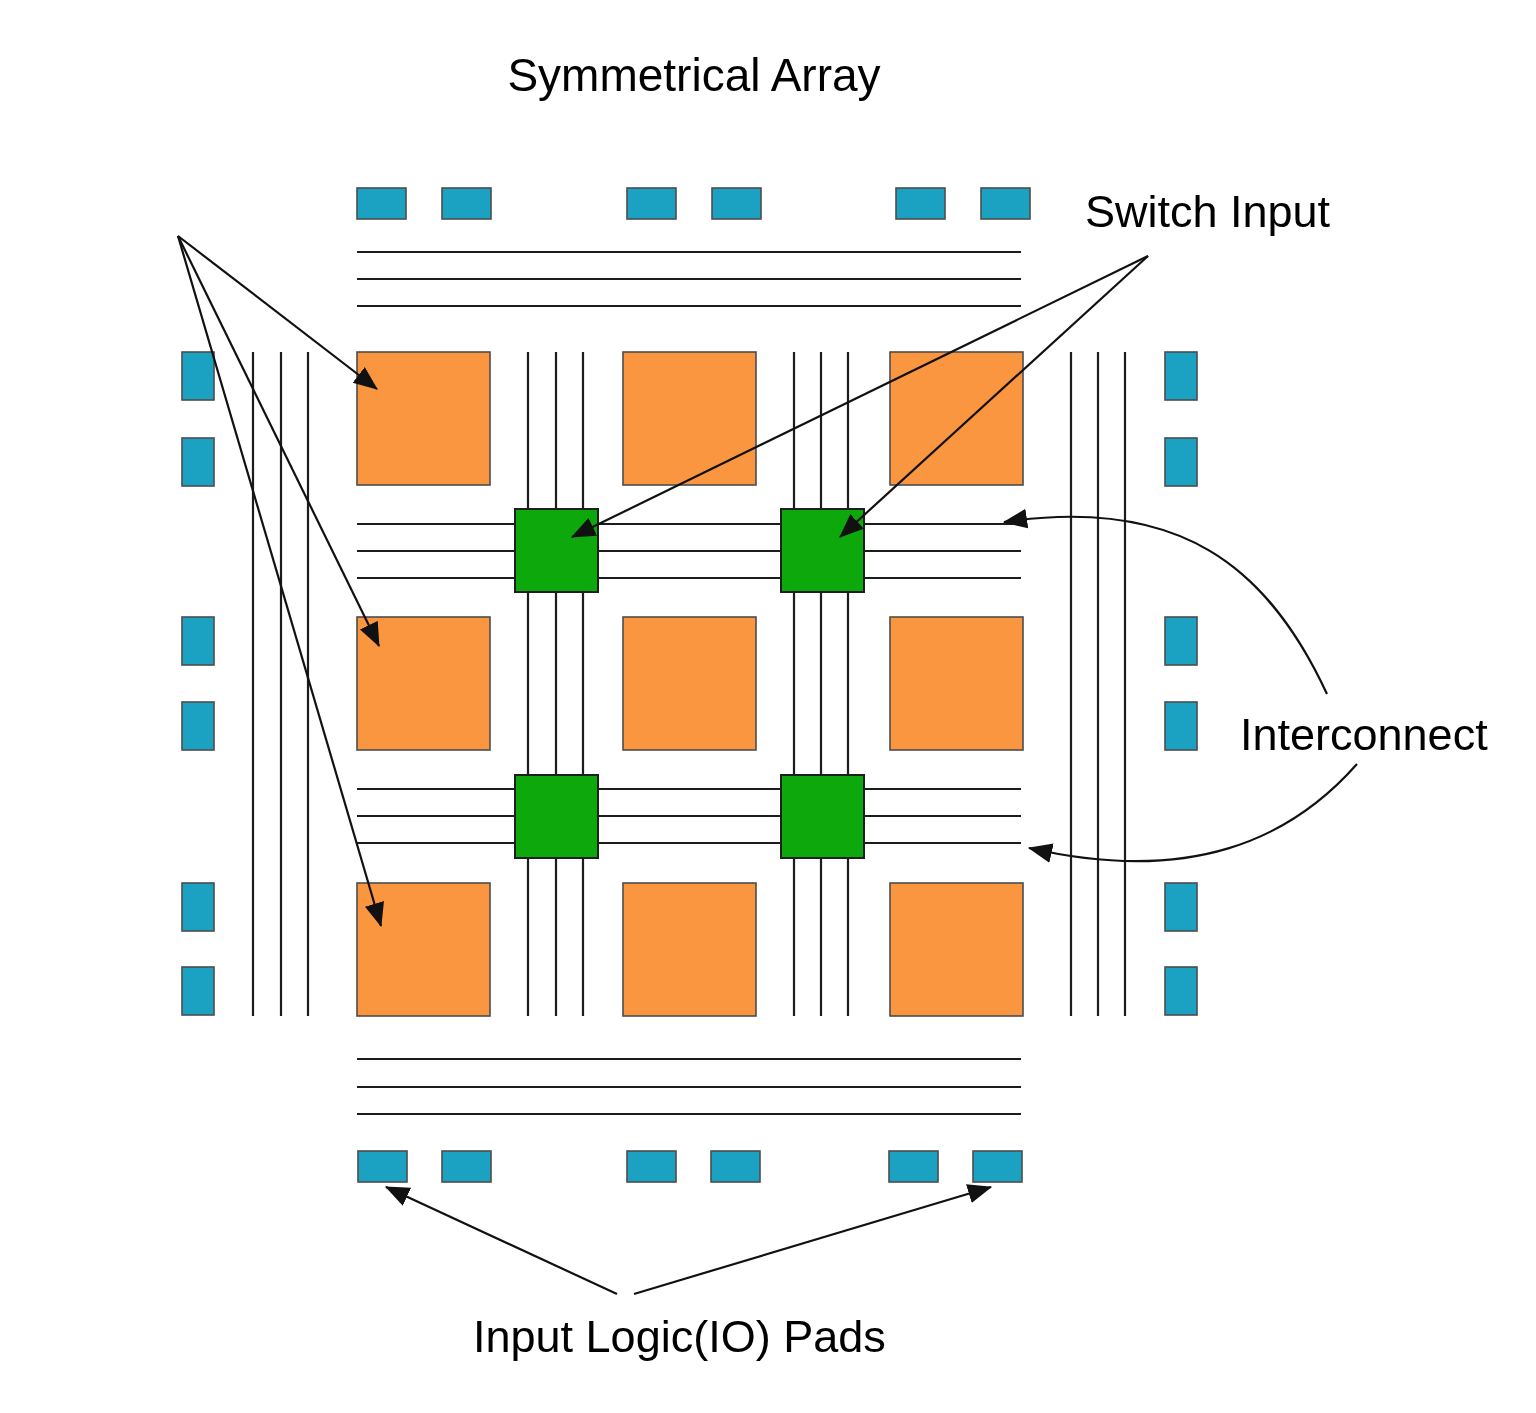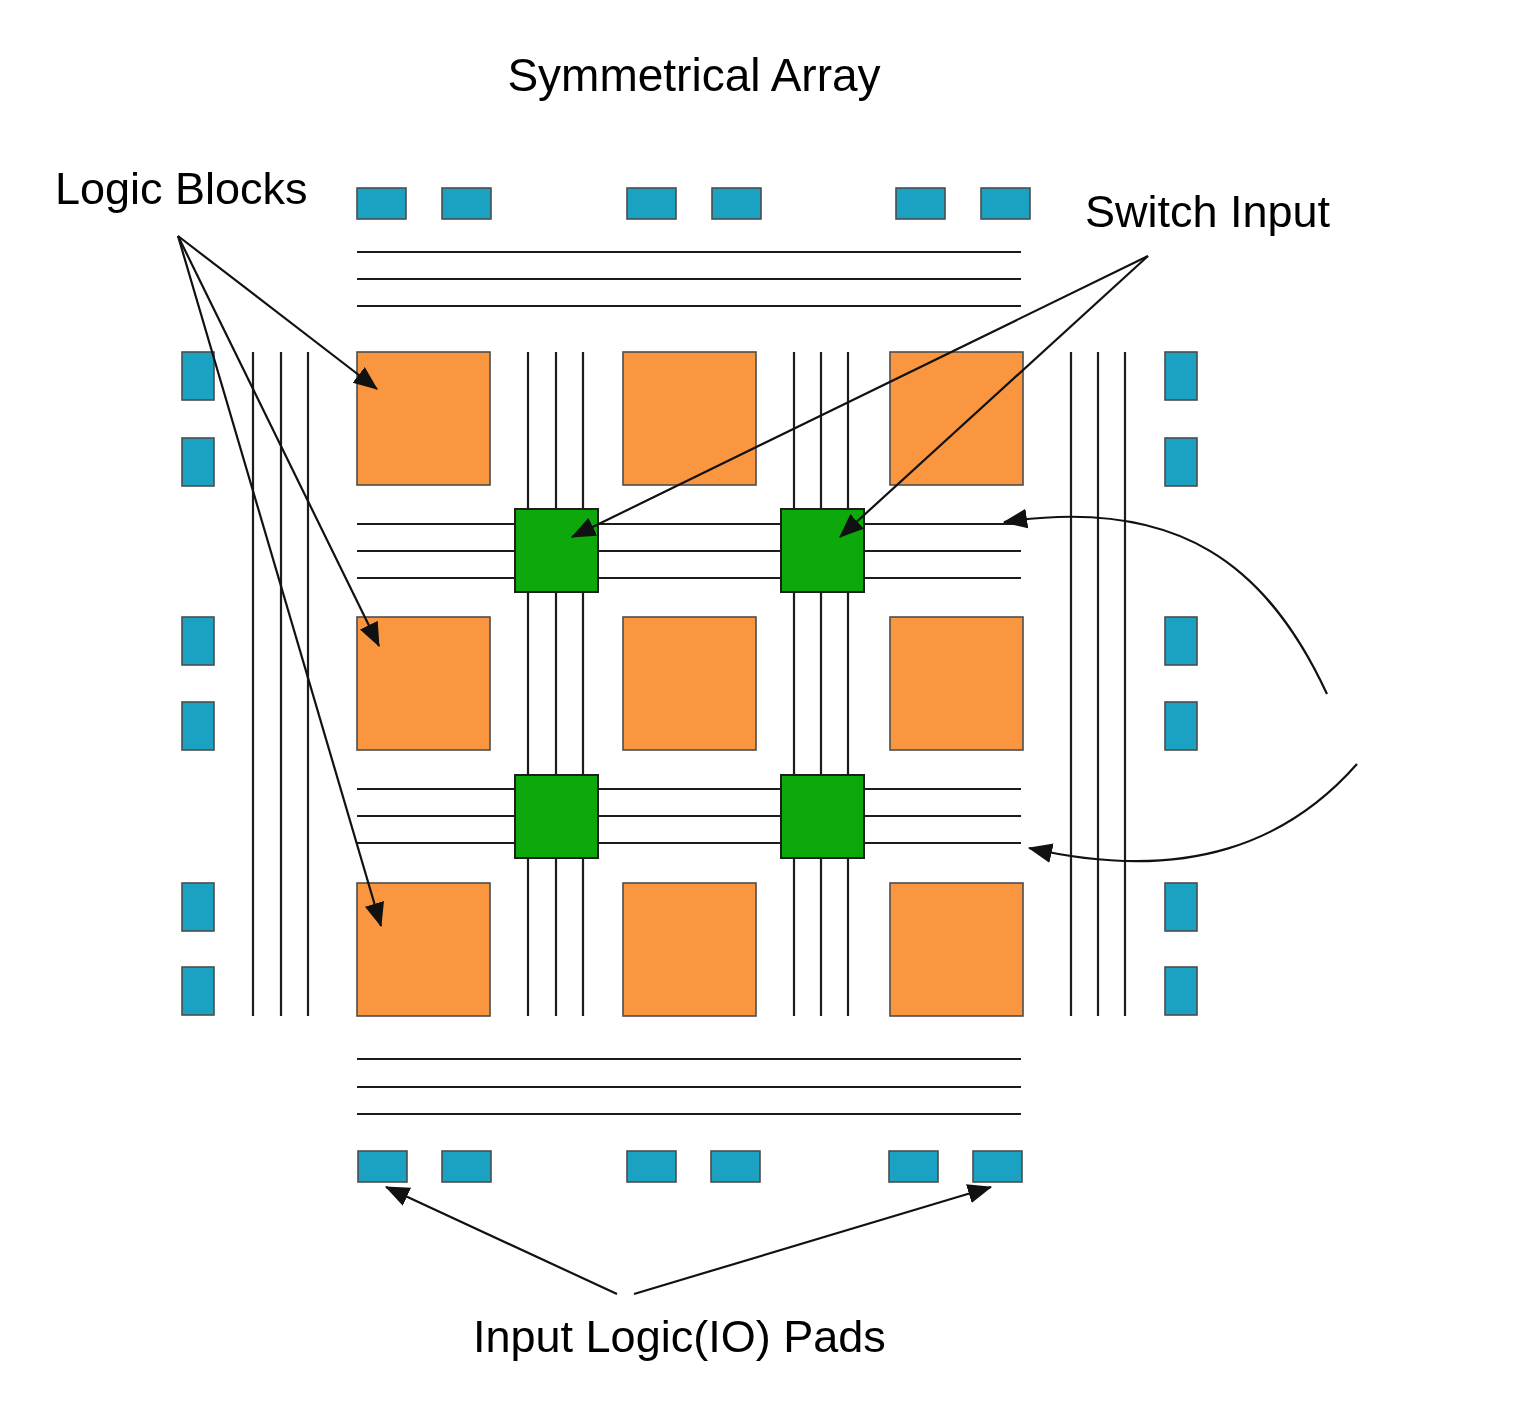--- a/index.html
+++ b/index.html
@@ -102,16 +102,16 @@
       <line x1="178" y1="236" x2="381" y2="926" stroke="#111111" stroke-width="2.2" marker-end="url(#arrowhead)"></line>
       <line x1="1148" y1="256" x2="572" y2="537" stroke="#111111" stroke-width="2.2" marker-end="url(#arrowhead)"></line>
       <line x1="1148" y1="256" x2="840" y2="537" stroke="#111111" stroke-width="2.2" marker-end="url(#arrowhead)"></line>
       <line x1="617" y1="1294" x2="386" y2="1187" stroke="#111111" stroke-width="2.2" marker-end="url(#arrowhead)"></line>
       <line x1="634" y1="1294" x2="991" y2="1187" stroke="#111111" stroke-width="2.2" marker-end="url(#arrowhead)"></line>
       <path d="M 1327,694 C 1268,567 1180,496 1004,522" fill="none" stroke="#111111" stroke-width="2.2" marker-end="url(#arrowhead)"></path>
       <path d="M 1357,764 C 1290,840 1190,885 1029,848" fill="none" stroke="#111111" stroke-width="2.2" marker-end="url(#arrowhead)"></path>
     </svg>
 
   <div class="lbl lbl-title">Symmetrical Array</div>
-  <div class="lbl lbl-logic">Logic Blocks</div>
   <div class="lbl lbl-switch">Switch Input</div>
+  <div class="lbl lbl-interconnect">Interconnect</div>
   <div class="lbl lbl-iopads">Input Logic(IO) Pads</div>
 </div>
 
 </body></html>

